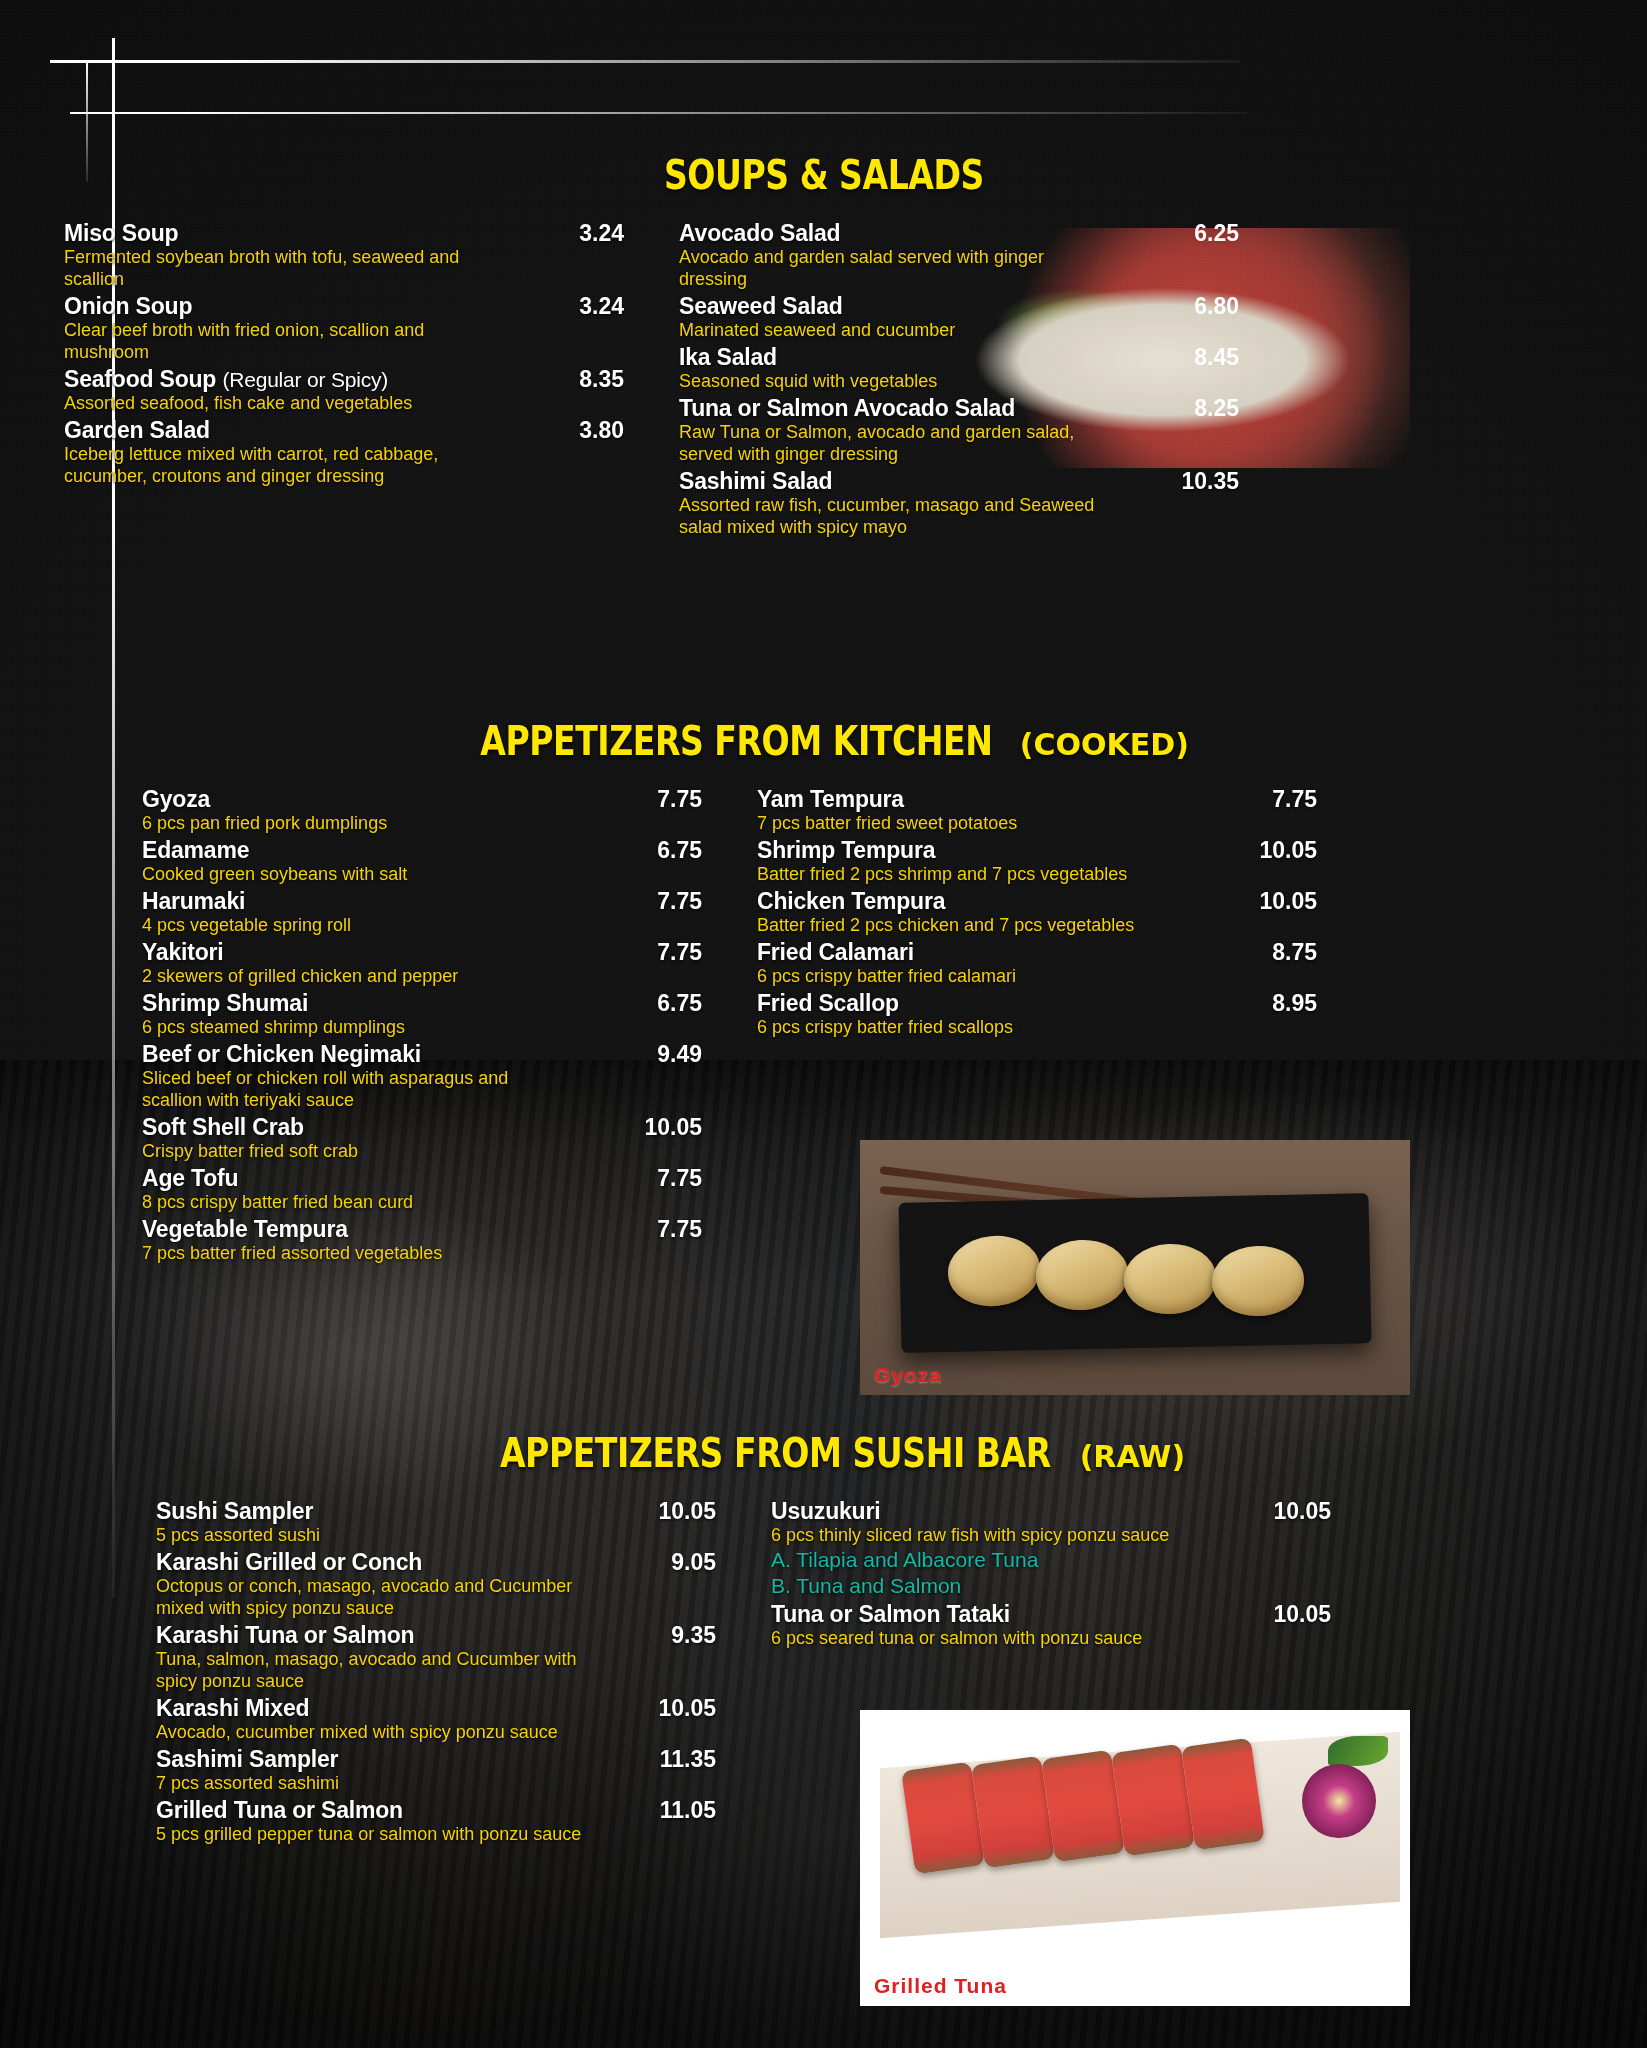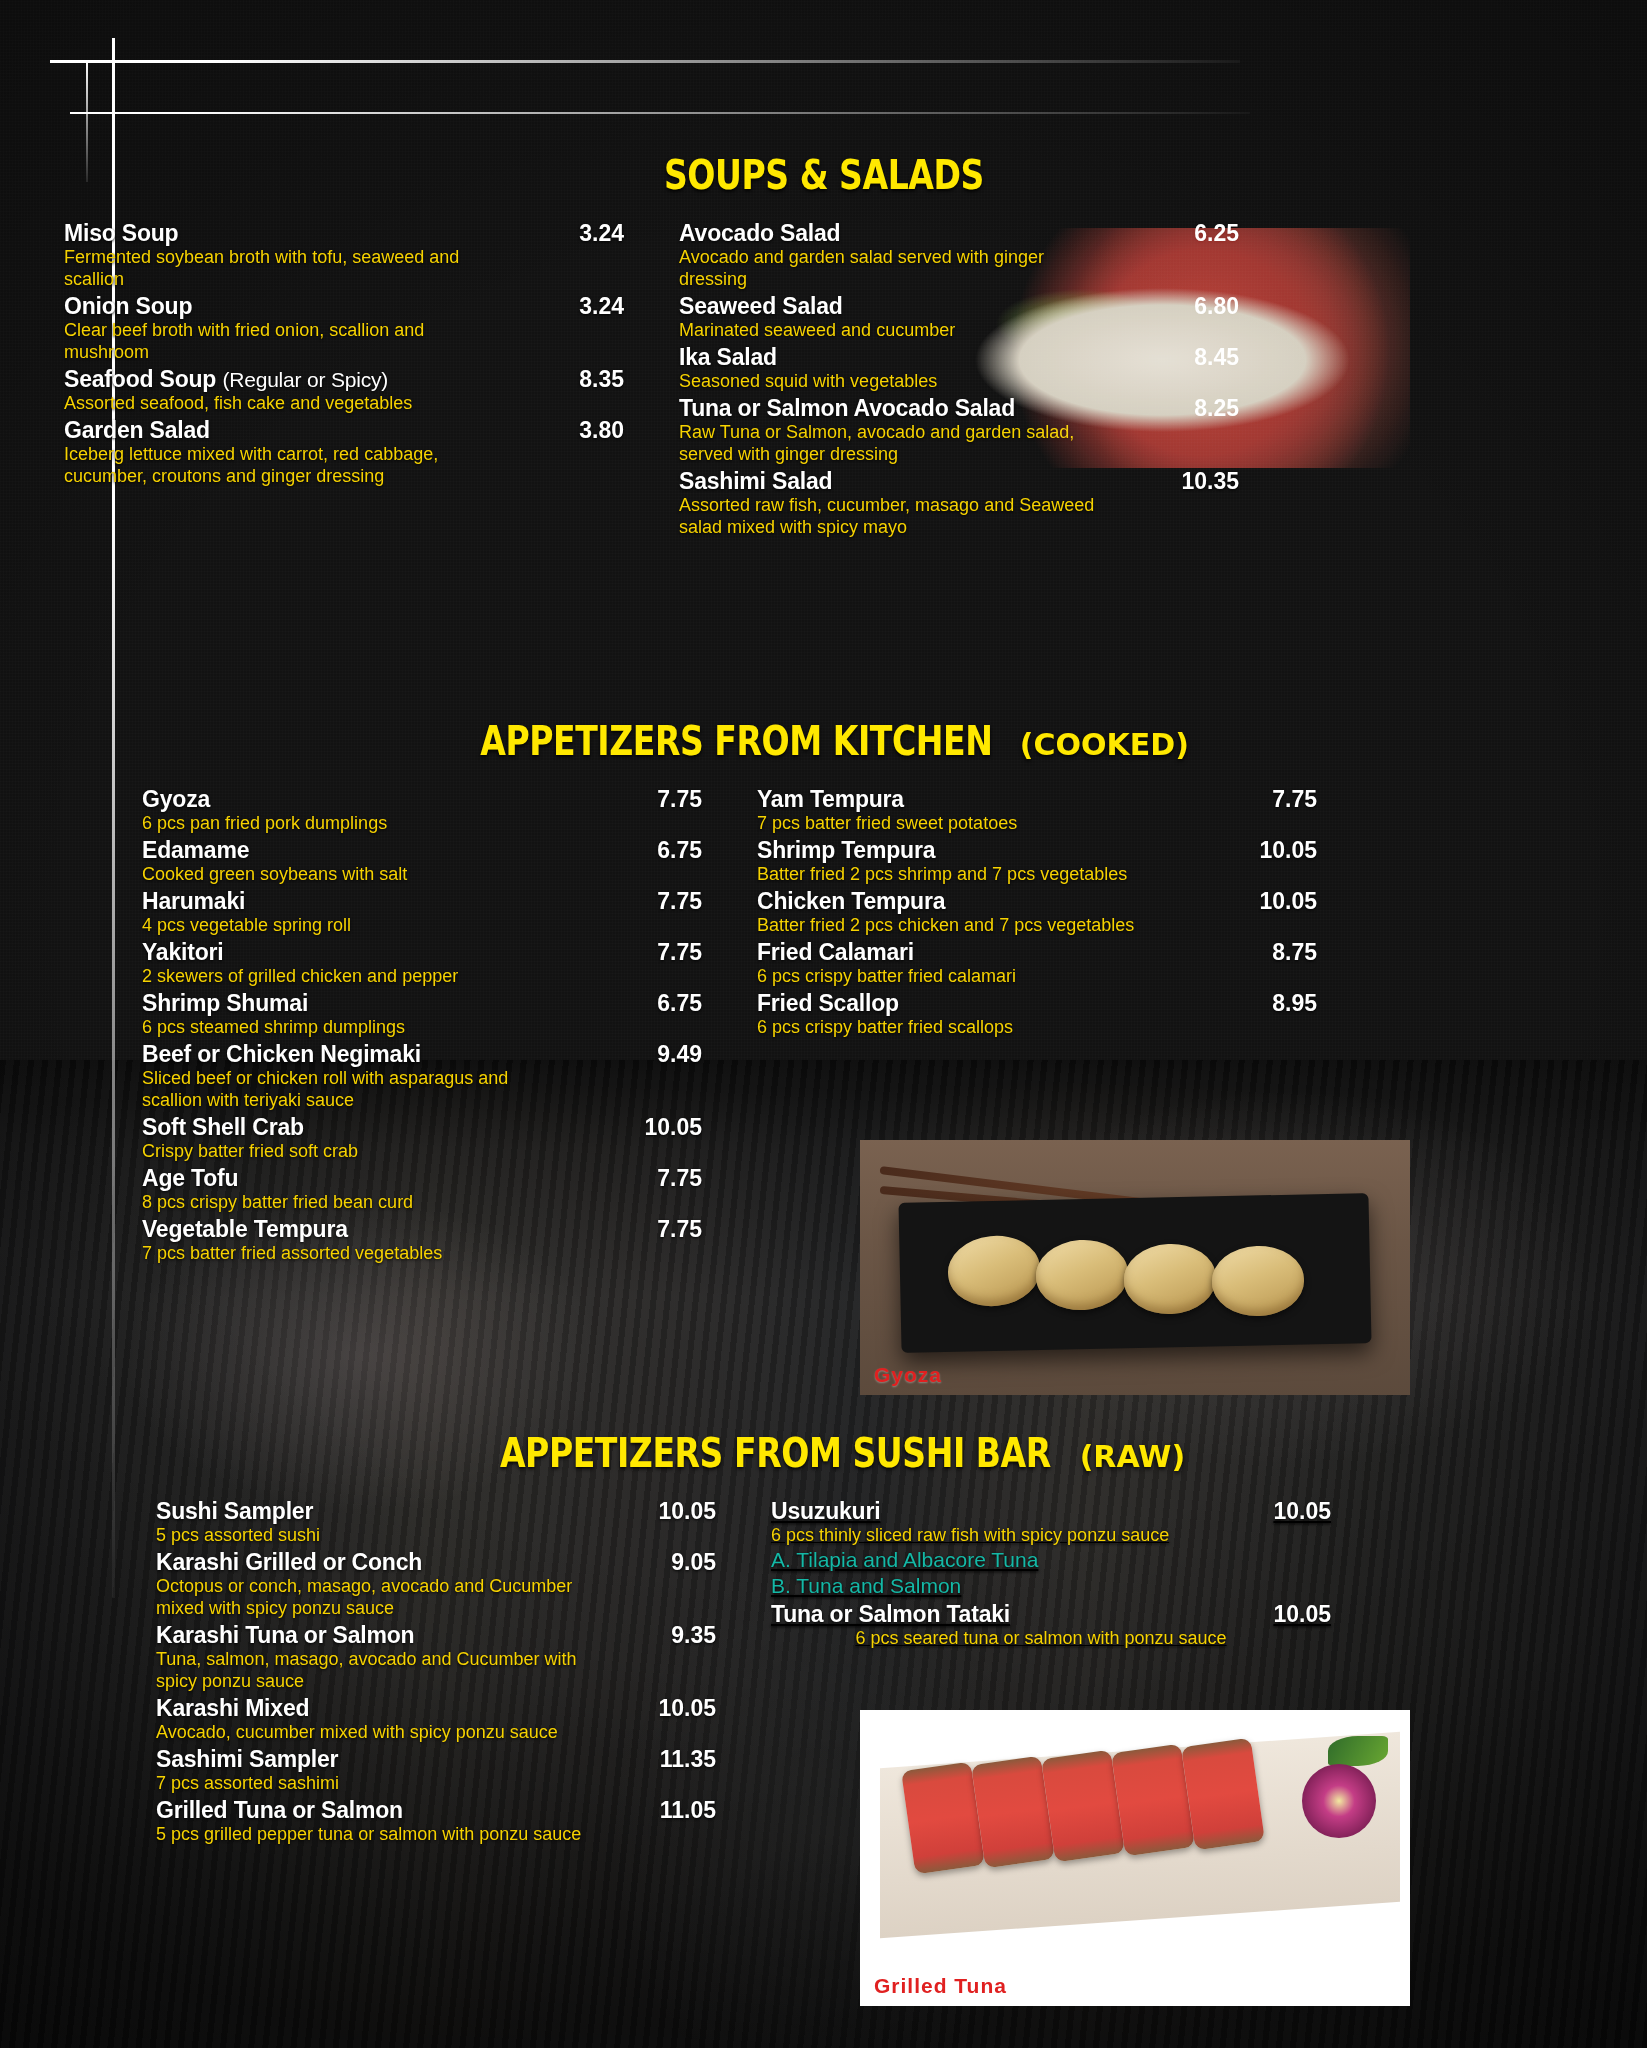--- a/index.html
+++ b/index.html
@@ -500,38 +500,38 @@
         <div class="item">
           <div class="item-row">
             <span class="item-name">Grilled Tuna or Salmon</span>
             <span class="item-price">11.05</span>
           </div>
           <div class="item-desc" style="max-width:540px;">5 pcs grilled pepper tuna or salmon with ponzu sauce</div>
         </div>
 
       </div>
 
-      <div class="col" style="margin-left:55px;text-decoration:underline;">
+      <div class="col" style="margin-left:55px;">
 
         <div class="item">
           <div class="item-row">
             <span class="item-name">Usuzukuri</span>
             <span class="item-price">10.05</span>
           </div>
           <div class="item-desc" style="max-width:540px;">6 pcs thinly sliced raw fish with spicy ponzu sauce</div>
           <div class="item-opt">A. Tilapia and Albacore Tuna</div>
           <div class="item-opt">B. Tuna and Salmon</div>
         </div>
 
         <div class="item">
           <div class="item-row">
             <span class="item-name">Tuna or Salmon Tataki</span>
             <span class="item-price">10.05</span>
           </div>
-          <div class="item-desc" style="max-width:540px;text-align:center;">6 pcs seared tuna or salmon with ponzu sauce</div>
+          <div class="item-desc" style="max-width:540px;">6 pcs seared tuna or salmon with ponzu sauce</div>
         </div>
 
       </div>
     </div>
   </div>
 
   <div class="photo" id="img-tuna">
     <div class="board"></div>
     <div class="slice" style="left:48px;  top:56px; transform:rotate(-8deg);"></div>
     <div class="slice" style="left:118px; top:50px; transform:rotate(-8deg);"></div>

